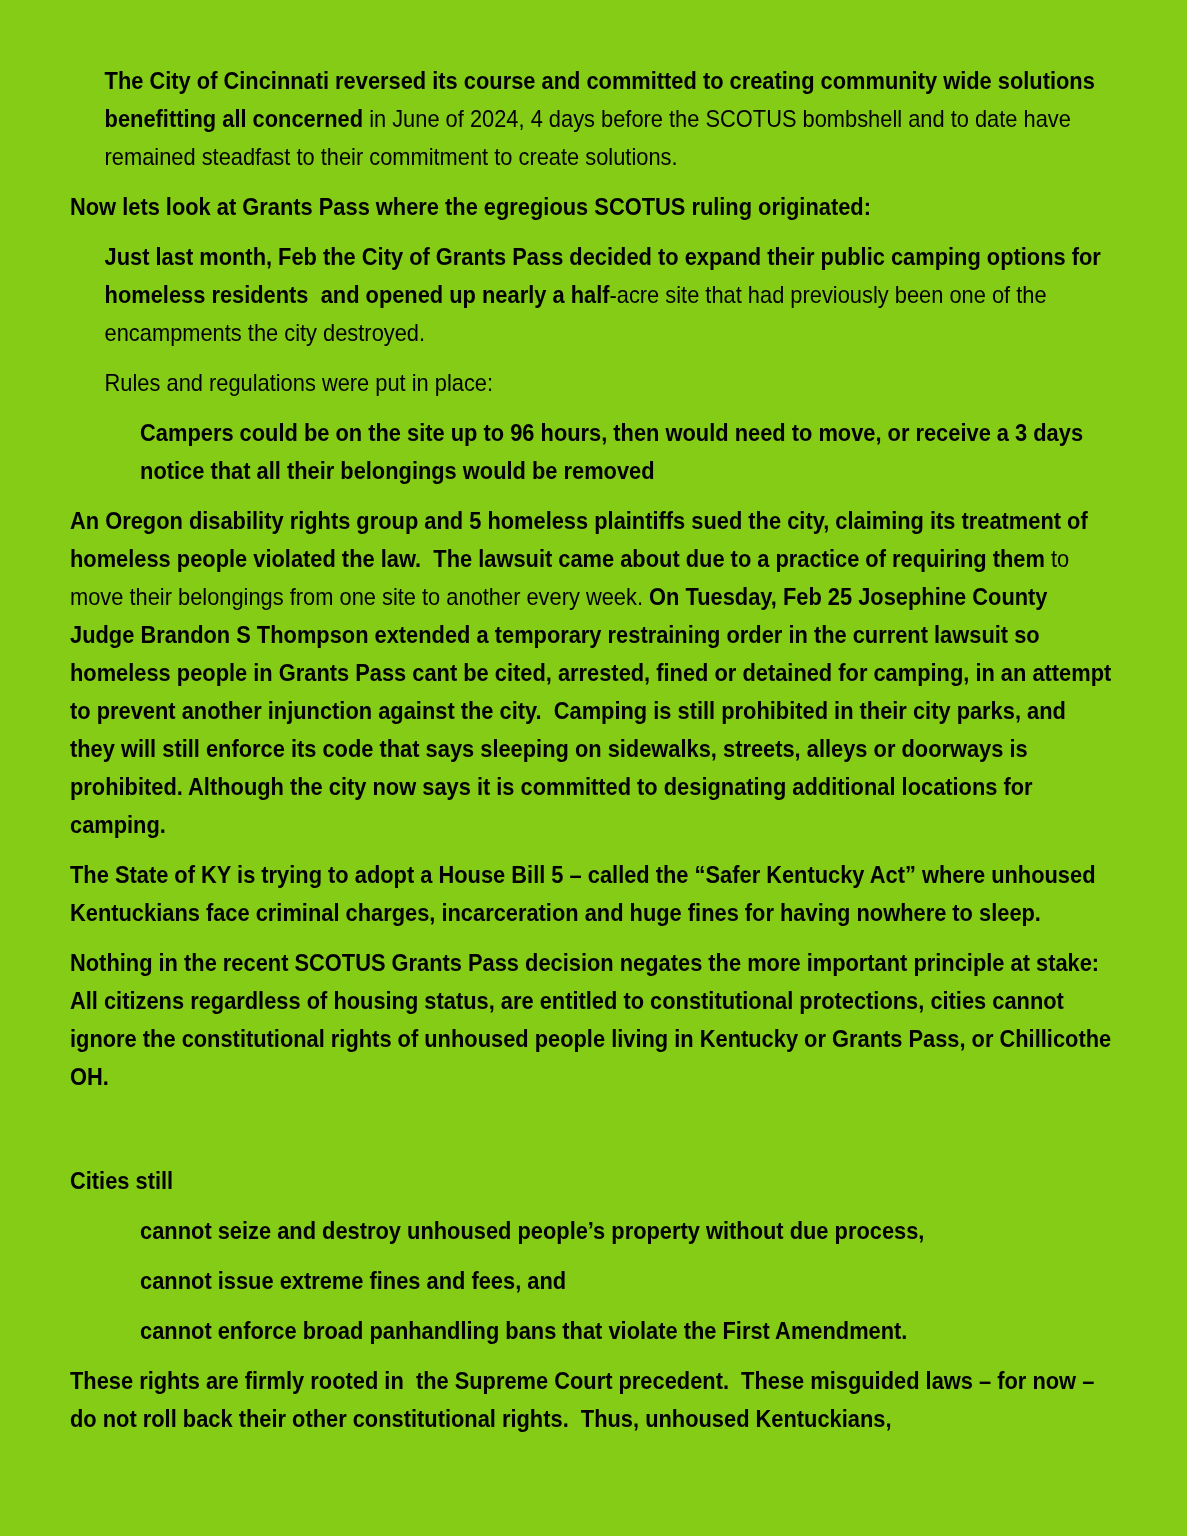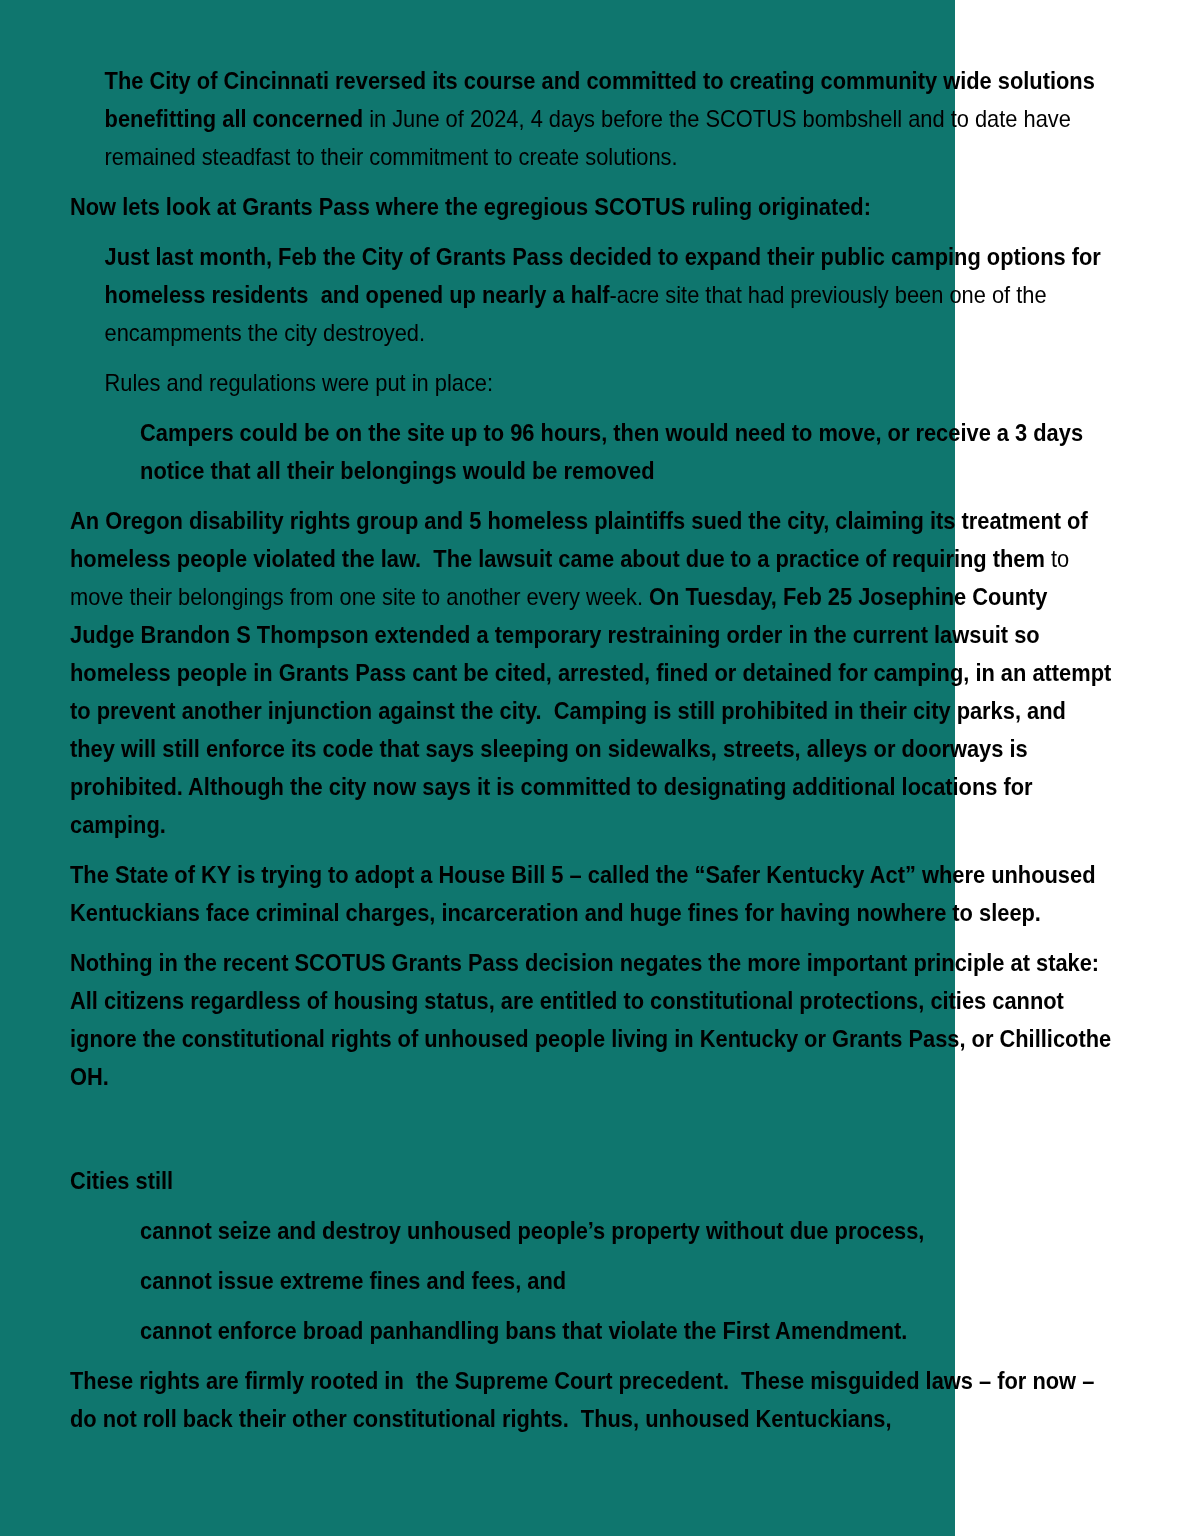--- a/index.html
+++ b/index.html
@@ -7,24 +7,24 @@
     padding: 0;
     background: #ffffff;
     width: 1187px;
     height: 1536px;
     overflow: hidden;
     font-family: "Liberation Sans", sans-serif;
     color: #000000;
   }
   .page {
     box-sizing: border-box;
-    width: 955px;
+    width: 1187px;
     height: 1536px;
     padding: 62px 0 12px 70px;
-    background: #0f766e;
+    background: #84cc16;
   }
   
   .page-inner {
     width: 1150px;
     transform: scaleX(0.91);
     transform-origin: 0 0;
   }
   .para {
     font-size: 24px;
     line-height: 38px;

